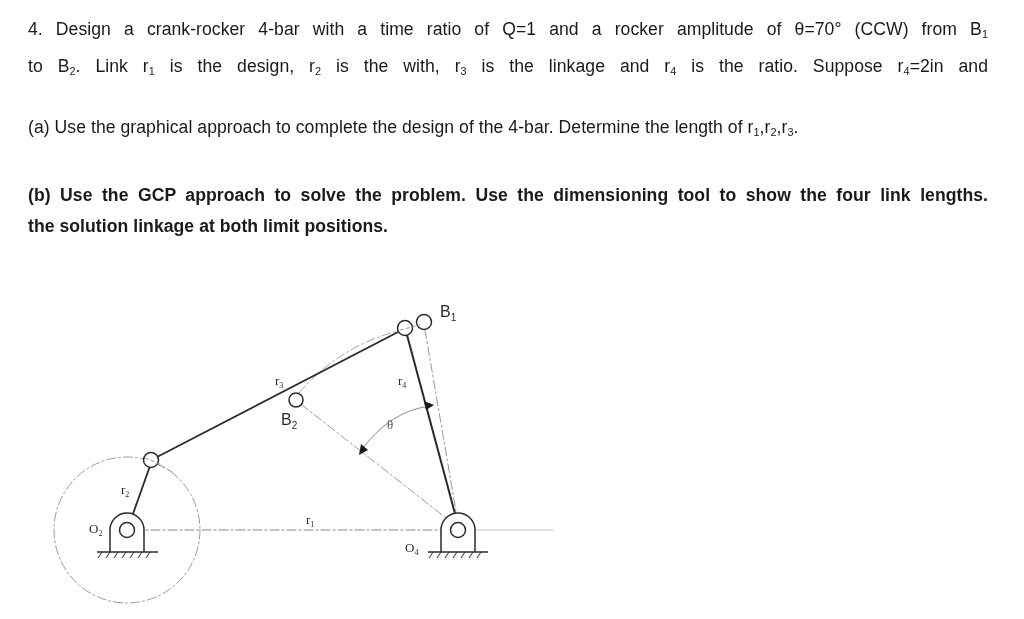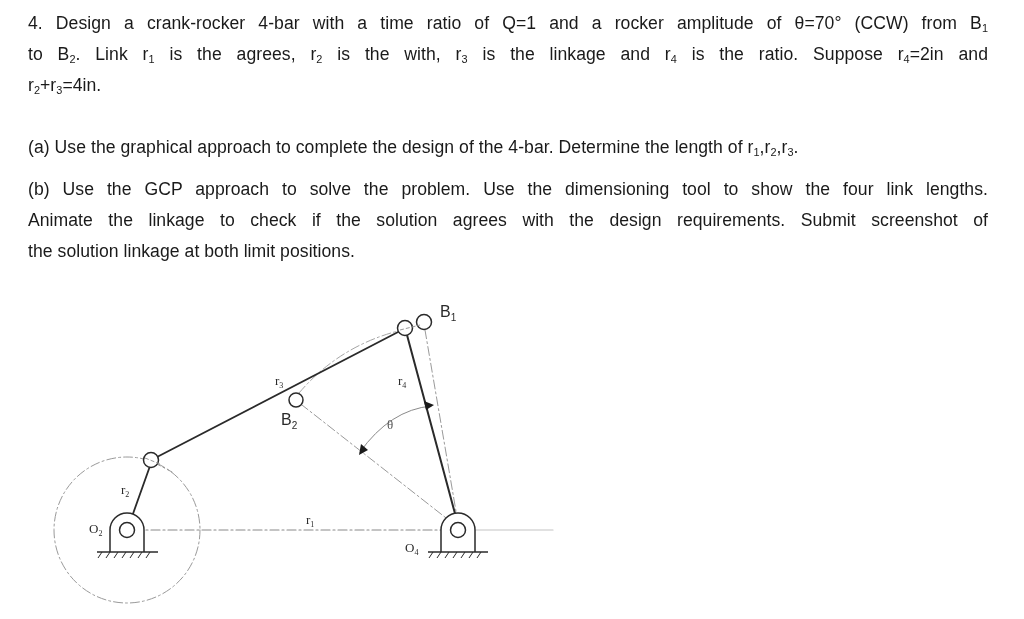--- a/index.html
+++ b/index.html
@@ -1,43 +1,41 @@
 <!DOCTYPE html>
 <html><head>
 <meta charset="utf-8">
 <style>
   html, body { margin: 0; padding: 0; background: #ffffff; }
   body { width: 1024px; height: 619px; position: relative; overflow: hidden;
          font-family: "Liberation Sans", "DejaVu Sans", sans-serif; color: #1a1a1a; }
   .para { position: absolute; left: 28px; width: 960px; font-size: 17.6px; line-height: 31px; letter-spacing: 0.05px; }
   .p1 { top: 8px; }
-  .p2 { top: 132px; }
-  .p3 { top: 174px; }
+  .p2 { top: 112px; }
+  .p3 { top: 174px; font-weight: bold; }
   .line { display: block; white-space: nowrap; }
-  .j { text-align: justify; text-align-last: justify; }
+  .j { text-align: justify; text-align-last: justify; margin-top: 6px; }
   sub { font-size: 0.62em; vertical-align: -0.25em; line-height: 0; }
   svg#diagram { position: absolute; left: 0; top: 0; }
   .serif { font-family: "Liberation Serif", "DejaVu Serif", serif; }
 </style>
 </head>
 <body>
 
 <div class="para p1">
   <span class="line j"><span>4. Design a crank-rocker 4-bar with a time ratio of Q=1 and a rocker amplitude of θ=70° (CCW) from B</span><sub>1</sub></span>
-  <span class="line j"><span>to B</span><sub>2</sub><span>. Link r</span><sub>1</sub><span> is the agrees, r</span><sub>2</sub><span> is the with, r</span><sub>3</sub><span> is the linkage and r</span><sub>4</sub><span> is the ratio. Suppose r</span><sub>4</sub><span>=2in and</span></span>
-  <span class="line"><span>r</span><sub>2</sub><span>+r</span><sub>3</sub><span>=4in.</span></span>
+  <span class="line j"><span>to B</span><sub>2</sub><span>. Link r</span><sub>1</sub><span> is the design, r</span><sub>2</sub><span> is the with, r</span><sub>3</sub><span> is the linkage and r</span><sub>4</sub><span> is the ratio. Suppose r</span><sub>4</sub><span>=2in and</span></span>
 </div>
 
 <div class="para p2">
   <span class="line"><span>(a) Use the graphical approach to complete the design of the 4-bar. Determine the length of r</span><sub>1</sub><span>,r</span><sub>2</sub><span>,r</span><sub>3</sub><span>.</span></span>
 </div>
 
 <div class="para p3">
   <span class="line j">(b) Use the GCP approach to solve the problem. Use the dimensioning tool to show the four link lengths.</span>
-  <span class="line j">Animate the linkage to check if the solution agrees with the design requirements. Submit screenshot of</span>
   <span class="line">the solution linkage at both limit positions.</span>
 </div>
 
 <svg id="diagram" width="1024" height="619" viewBox="0 0 1024 619">
   <g fill="none" stroke-linecap="round">
 
     <circle cx="127" cy="530" r="73" stroke="#9a9a9a" stroke-width="1" stroke-dasharray="9 3 2 3"></circle>
 
     <line x1="134" y1="530" x2="452" y2="530" stroke="#8a8a8a" stroke-width="1.2" stroke-dasharray="9 3 2 3"></line>
 

